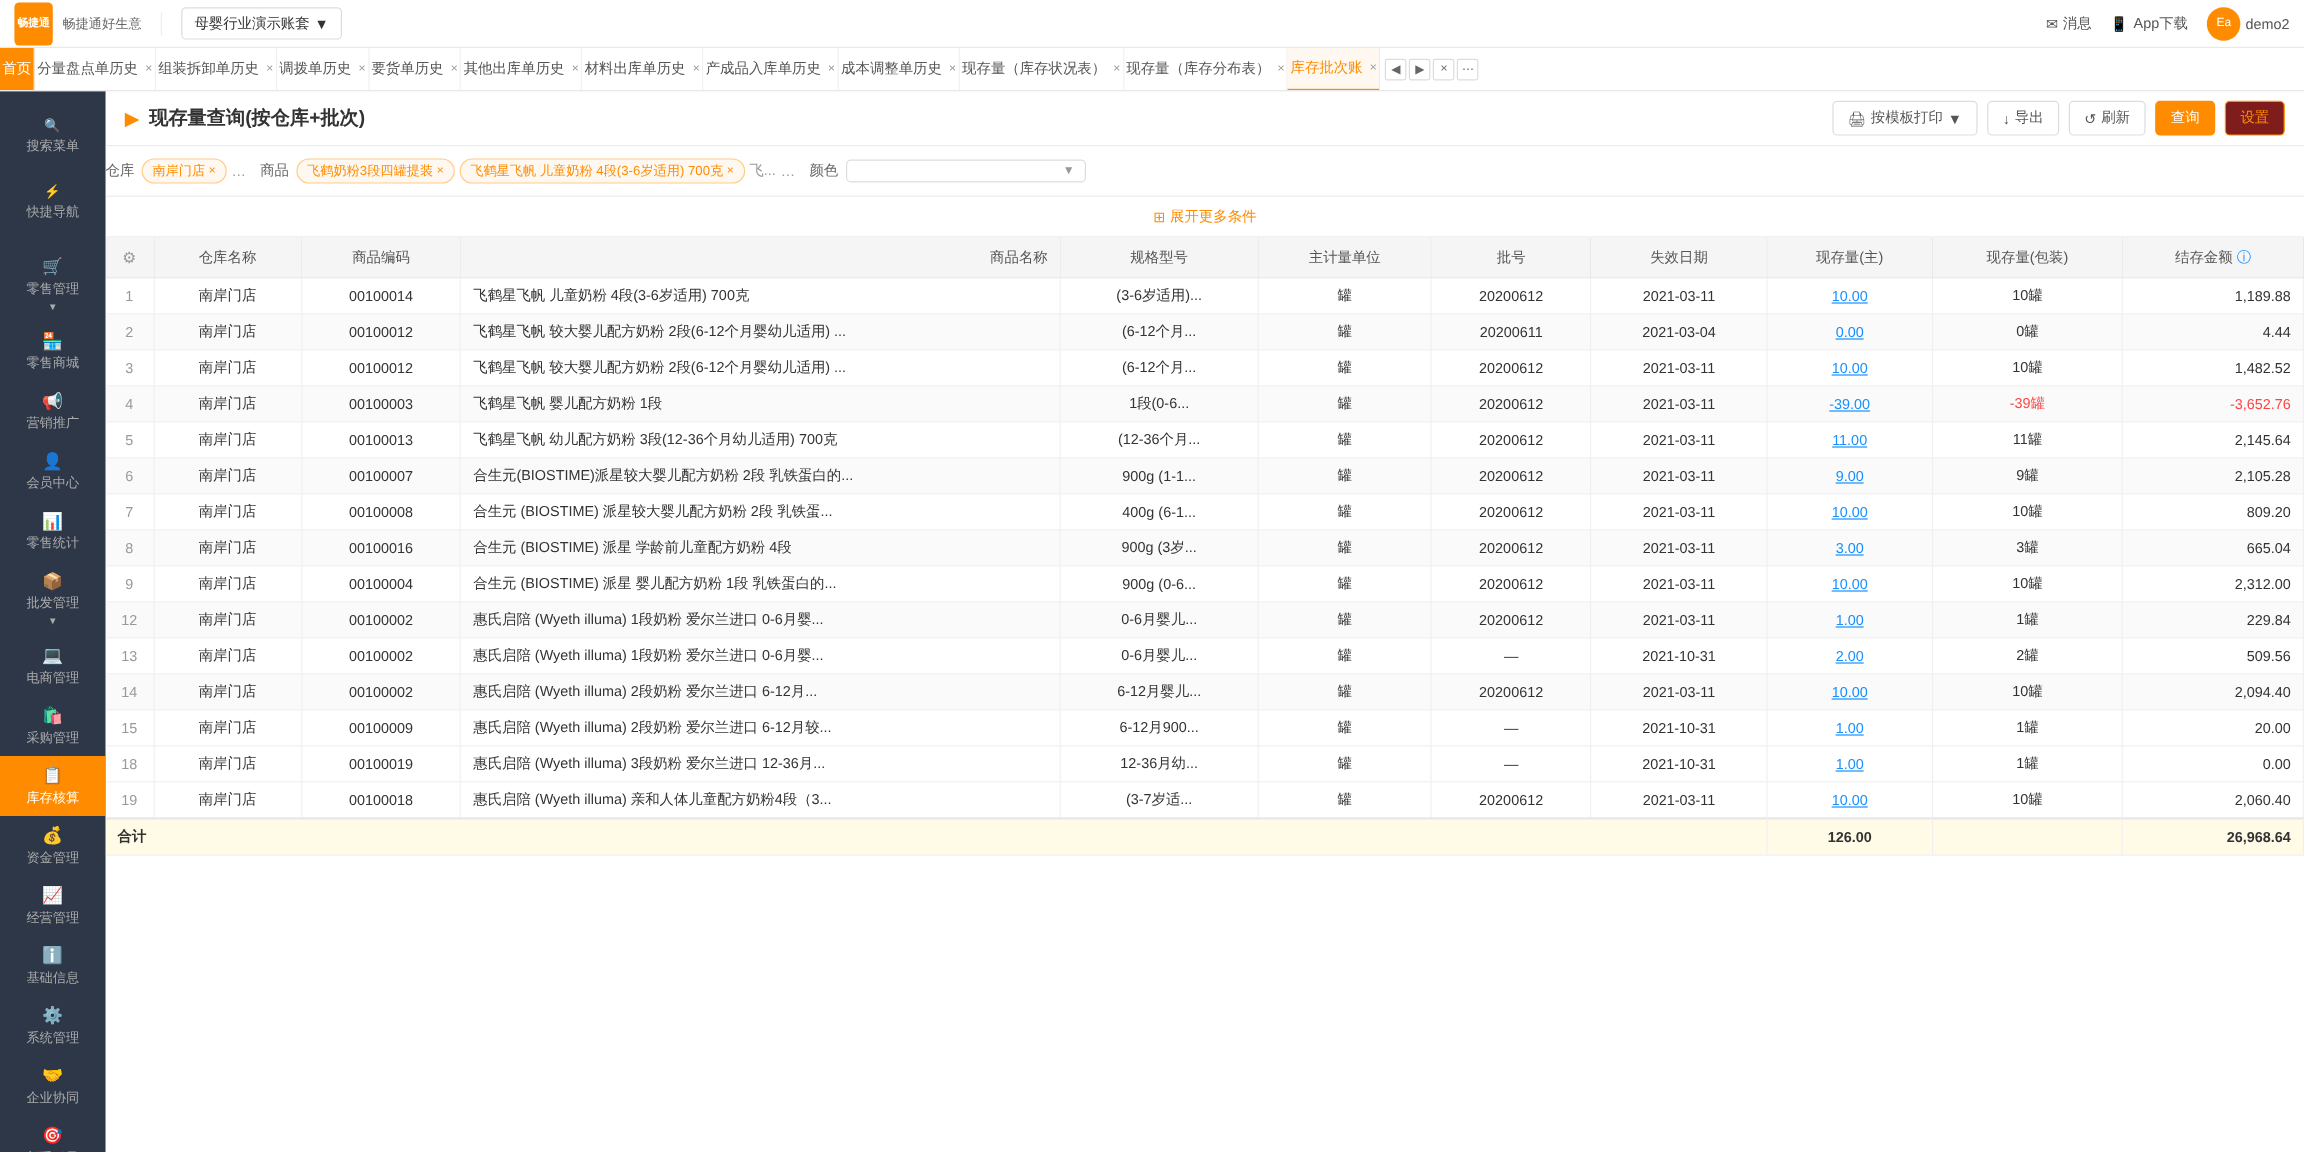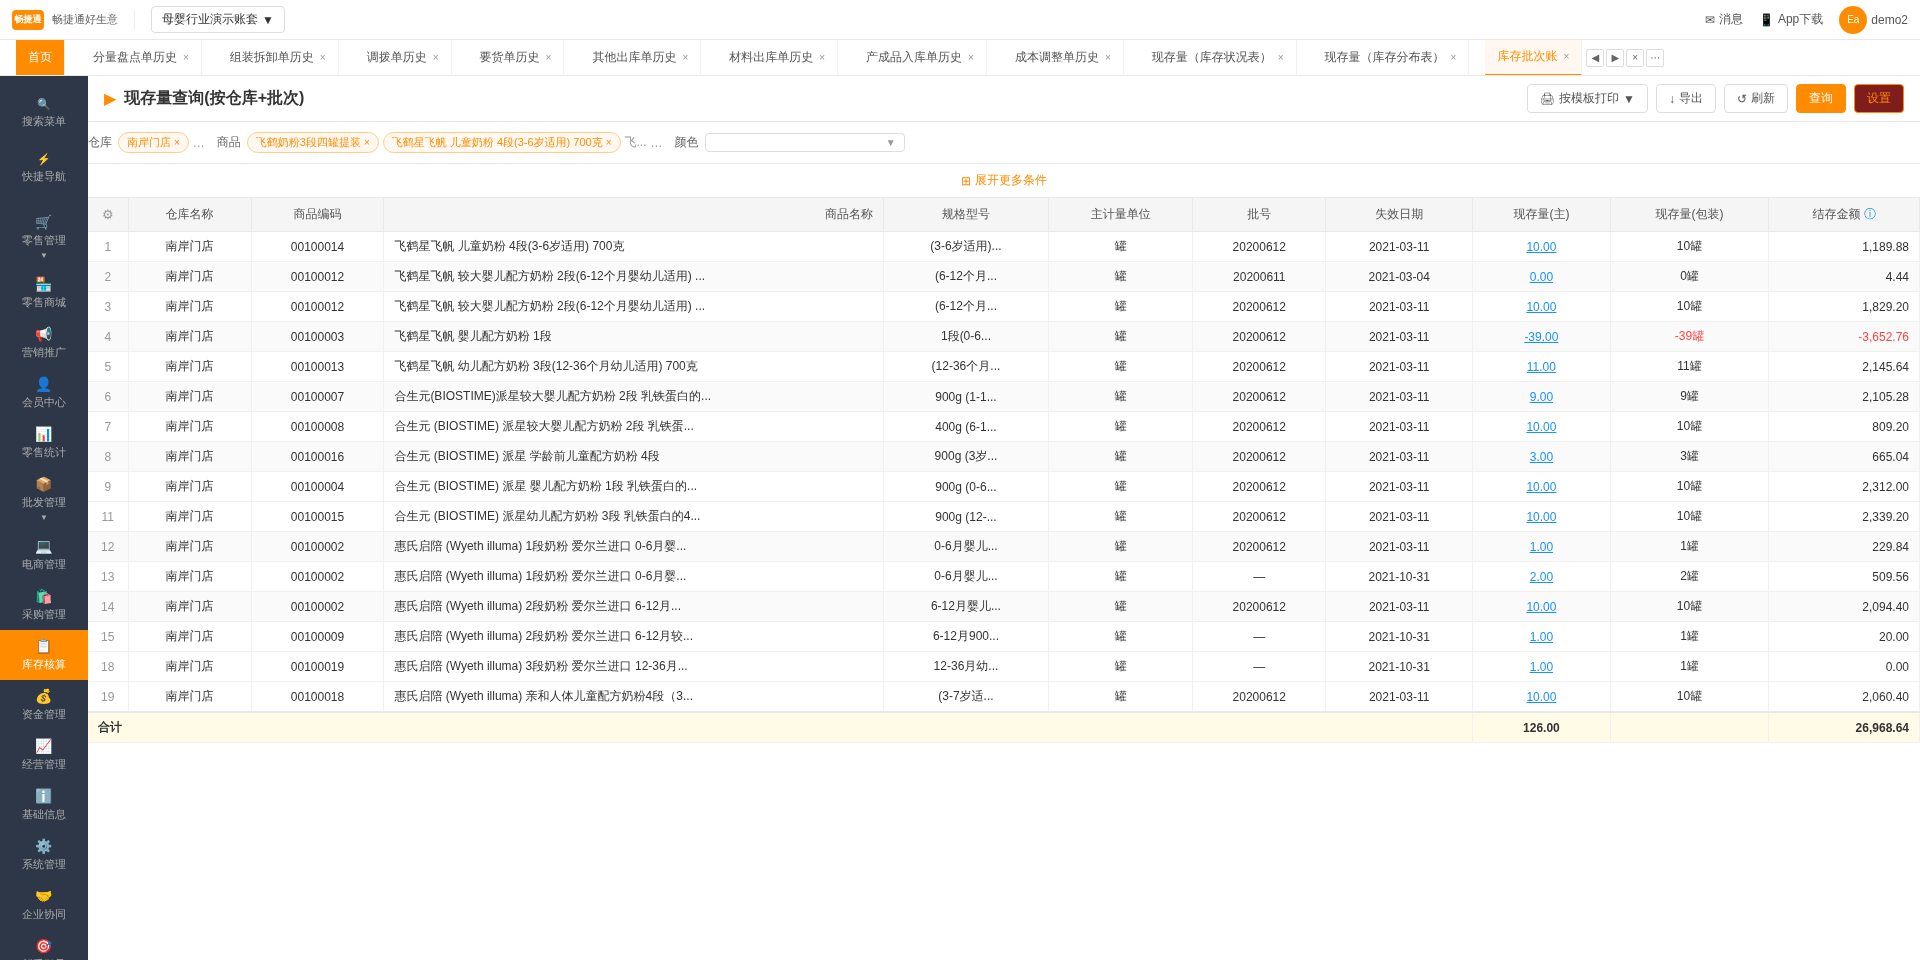--- a/index.html
+++ b/index.html
@@ -1,30 +1,30 @@
 <!DOCTYPE html>
 <html><head>
   <meta charset="utf-8">
   <style>
     * { margin: 0; padding: 0; box-sizing: border-box; }
     body { font-family: 'Microsoft YaHei', Arial, sans-serif; font-size: 12px; background: #f0f2f5; color: #333; width: 1920px; height: 960px; overflow: hidden; display: flex; flex-direction: column; }
 
     
     .top-header { background: #fff; height: 40px; display: flex; align-items: center; padding: 0 12px; border-bottom: 1px solid #e8e8e8; flex-shrink: 0; justify-content: space-between; }
     .logo-area { display: flex; align-items: center; gap: 8px; }
-    .logo-icon { width: 32px; height: 20px; background: #ff8c00; border-radius: 4px; display: flex; align-items: center; justify-content: center; color: white; font-size: 10px; }
+    .logo-icon { width: 32px; height: 36px; background: #ff8c00; border-radius: 4px; display: flex; align-items: center; justify-content: center; color: white; font-size: 10px; }
     .logo-text { font-size: 11px; color: #666; }
     .industry-selector { display: flex; align-items: center; gap: 4px; padding: 4px 10px; border: 1px solid #ddd; border-radius: 4px; cursor: pointer; font-size: 12px; color: #333; background: #fff; }
     .header-right { display: flex; align-items: center; gap: 16px; }
     .header-btn { display: flex; align-items: center; gap: 4px; cursor: pointer; color: #555; font-size: 12px; }
     .user-avatar { width: 28px; height: 28px; border-radius: 50%; background: #ff8c00; display: flex; align-items: center; justify-content: center; color: white; font-size: 11px; }
 
     
     .nav-tabs { background: #fff; height: 36px; display: flex; align-items: center; border-bottom: 1px solid #e8e8e8; flex-shrink: 0; overflow: hidden; }
-    .nav-tab { padding: 0 12px; height: 36px; display: flex; align-items: center; gap: 4px; font-size: 12px; cursor: pointer; color: #555; white-space: nowrap; border-right: 1px solid #f0f0f0; flex-shrink: 0; margin-left: 16px; }
+    .nav-tab { padding: 0 2px; height: 36px; display: flex; align-items: center; gap: 4px; font-size: 12px; cursor: pointer; color: #555; white-space: nowrap; border-right: 1px solid #f0f0f0; flex-shrink: 0; }
     .nav-tab.active { color: #ff8c00; border-bottom: 2px solid #ff8c00; background: #fff8f0; }
     .nav-tab .close-x { color: #999; font-size: 10px; margin-left: 2px; }
     .nav-tab.home { color: #fff; background: #ff8c00; }
     .nav-arrows { display: flex; gap: 2px; padding: 0 4px; }
     .nav-arrow { width: 18px; height: 18px; border: 1px solid #ddd; border-radius: 2px; display: flex; align-items: center; justify-content: center; cursor: pointer; color: #666; font-size: 10px; }
 
     
     .main-layout { display: flex; flex: 1; overflow: hidden; }
 
     
@@ -378,21 +378,21 @@
     <td style="color:#999">3</td>
     <td>南岸门店</td>
     <td>00100012</td>
     <td class="td-left" style="max-width:280px;overflow:hidden;text-overflow:ellipsis">飞鹤星飞帆 较大婴儿配方奶粉 2段(6-12个月婴幼儿适用) ...</td>
     <td>(6-12个月...</td>
     <td>罐</td>
     <td>20200612</td>
     <td>2021-03-11</td>
     <td class="td-underline ">10.00</td>
     <td class="">10罐</td>
-    <td class="td-num ">1,829.20</td>
+    <td class="td-num ">1,482.52</td>
   </tr>
             <tr style="background: rgb(250, 250, 250);">
     <td style="color:#999">4</td>
     <td>南岸门店</td>
     <td>00100003</td>
     <td class="td-left" style="max-width:280px;overflow:hidden;text-overflow:ellipsis">飞鹤星飞帆 婴儿配方奶粉 1段</td>
     <td>1段(0-6...</td>
     <td>罐</td>
     <td>20200612</td>
     <td>2021-03-11</td>
@@ -457,33 +457,20 @@
     <td>南岸门店</td>
     <td>00100004</td>
     <td class="td-left" style="max-width:280px;overflow:hidden;text-overflow:ellipsis">合生元 (BIOSTIME) 派星 婴儿配方奶粉 1段 乳铁蛋白的...</td>
     <td>900g (0-6...</td>
     <td>罐</td>
     <td>20200612</td>
     <td>2021-03-11</td>
     <td class="td-underline ">10.00</td>
     <td class="">10罐</td>
     <td class="td-num ">2,312.00</td>
-  </tr>
-            <tr style="background: rgb(255, 255, 255);">
-    <td style="color:#999">11</td>
-    <td>南岸门店</td>
-    <td>00100015</td>
-    <td class="td-left" style="max-width:280px;overflow:hidden;text-overflow:ellipsis">合生元 (BIOSTIME) 派星幼儿配方奶粉 3段 乳铁蛋白的4...</td>
-    <td>900g (12-...</td>
-    <td>罐</td>
-    <td>20200612</td>
-    <td>2021-03-11</td>
-    <td class="td-underline ">10.00</td>
-    <td class="">10罐</td>
-    <td class="td-num ">2,339.20</td>
   </tr>
             <tr style="background: rgb(250, 250, 250);">
     <td style="color:#999">12</td>
     <td>南岸门店</td>
     <td>00100002</td>
     <td class="td-left" style="max-width:280px;overflow:hidden;text-overflow:ellipsis">惠氏启陪 (Wyeth illuma) 1段奶粉 爱尔兰进口 0-6月婴...</td>
     <td>0-6月婴儿...</td>
     <td>罐</td>
     <td>20200612</td>
     <td>2021-03-11</td>

